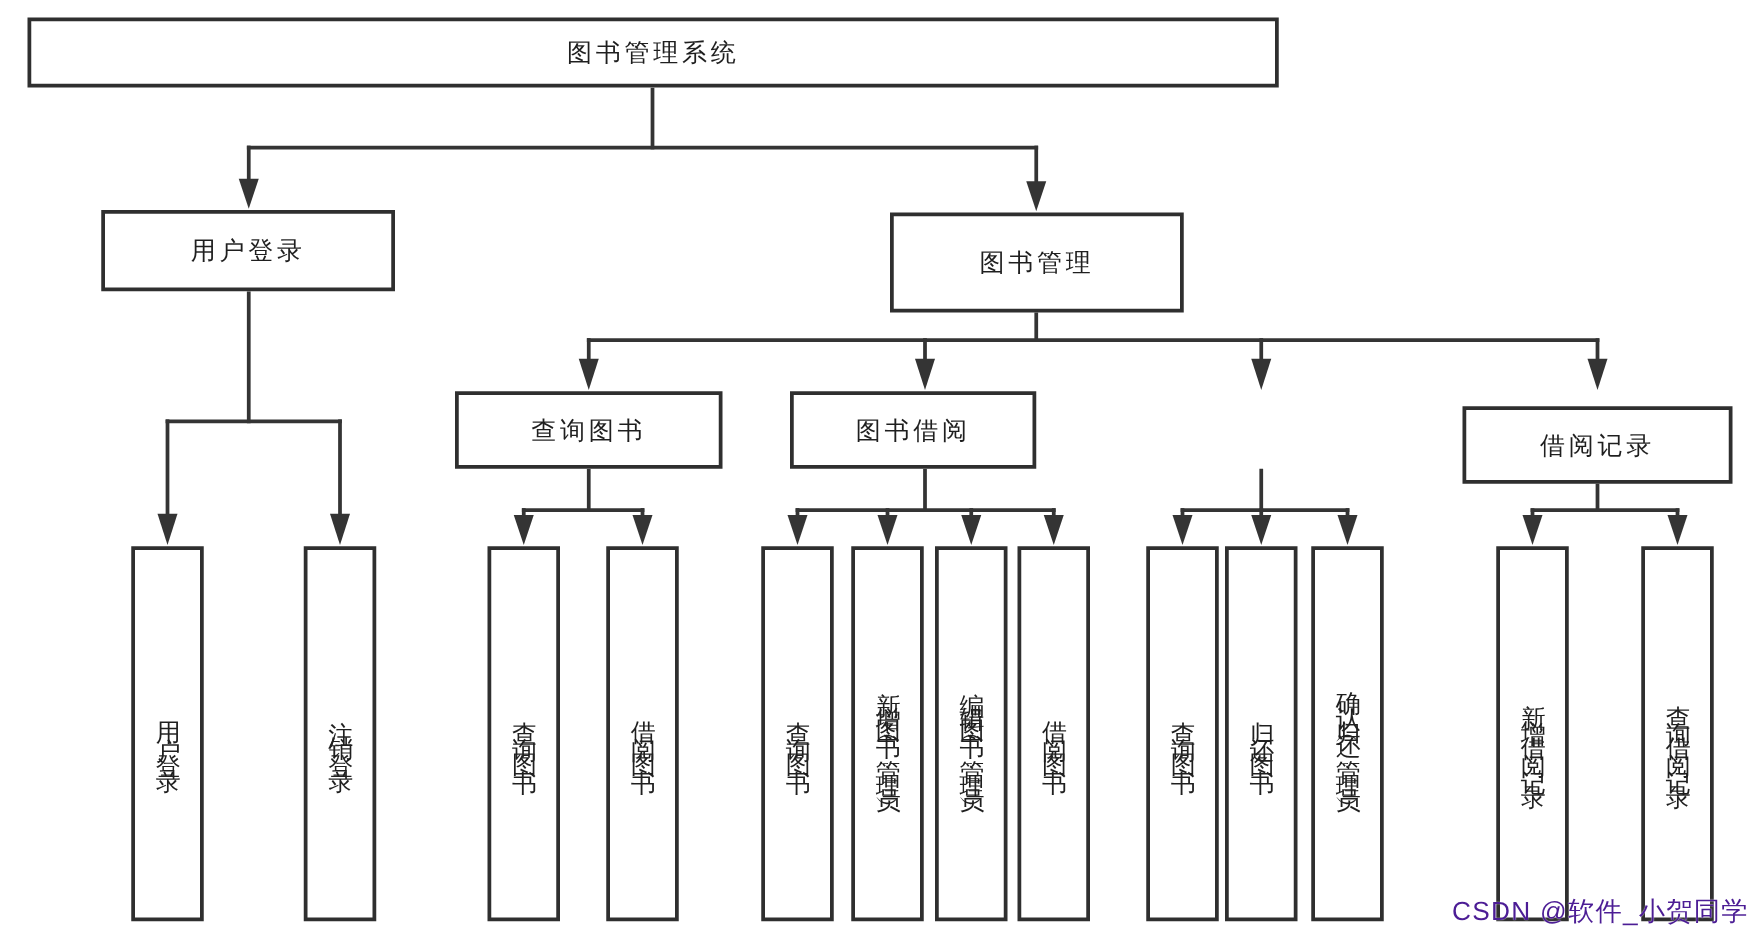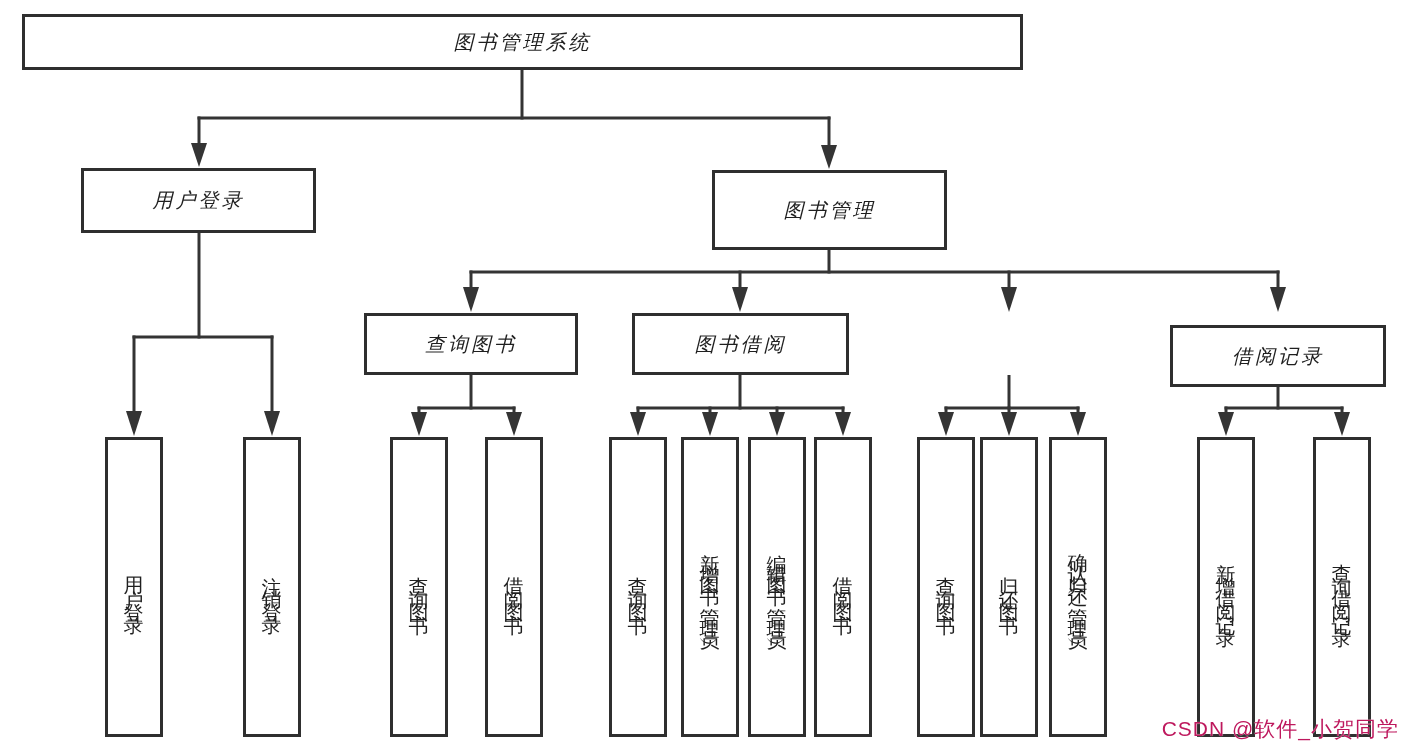--- a/index.html
+++ b/index.html
@@ -16,21 +16,20 @@
   .box{
     position:absolute;
     box-sizing:border-box;
     border:3px solid #2f2f2f;
     background:#ffffff;
     display:flex;align-items:center;justify-content:center;
     color:#1f1f1f;
     font-size:20px;
     letter-spacing:3px;
     white-space:nowrap;
-    font-style:italic;
   }
   .leaf{
     position:absolute;
     box-sizing:border-box;
     top:437px;width:58px;height:300px;
     border:3px solid #2f2f2f;
     background:#ffffff;
     display:flex;align-items:center;justify-content:center;
     color:#1f1f1f;
   }
@@ -41,21 +40,21 @@
     line-height:1;
     white-space:nowrap;
   }
   .vt4{letter-spacing:13px;}
   .vt6{letter-spacing:13px;}
   .vt9{letter-spacing:11px;}
   .watermark{
     position:absolute;
     right:6px;bottom:4px;
     font-size:21px;
-    color:#be185d;
+    color:#4c1d95;
     text-shadow:0 0 1px #ffffff;
     letter-spacing:1px;
   }
 </style>
 </head>
 <body>
 
 <div class="stage">
 
   <svg class="wires" viewBox="0 0 1405 747">
@@ -127,21 +126,21 @@
   <div class="box" style="left:81px;top:168px;width:235px;height:65px">
     <span>用户登录</span>
   </div>
   <div class="box" style="left:712px;top:170px;width:235px;height:80px">
     <span>图书管理</span>
   </div>
 
   <div class="box" style="left:364px;top:313px;width:214px;height:62px">
     <span>查询图书</span>
   </div>
-  <div class="box" style="left:632px;top:313px;width:217px;height:62px">
+  <div class="box" style="left:632px;top:313px;width:197px;height:62px">
     <span>图书借阅</span>
   </div>
   <div class="box" style="left:1170px;top:325px;width:216px;height:62px">
     <span>借阅记录</span>
   </div>
 
   <div class="leaf" style="left:105px">
     <span class="vt vt4">用户登录</span>
   </div>
   <div class="leaf" style="left:243px">

